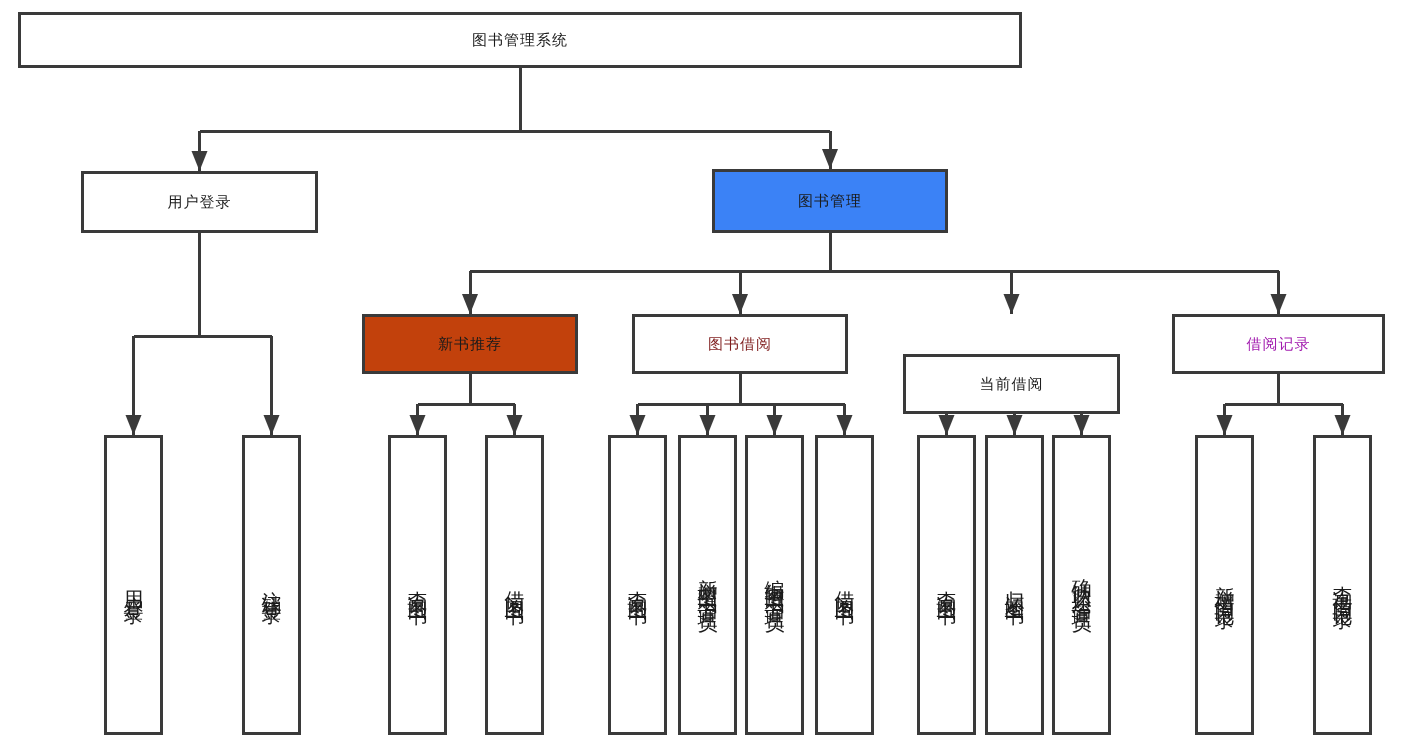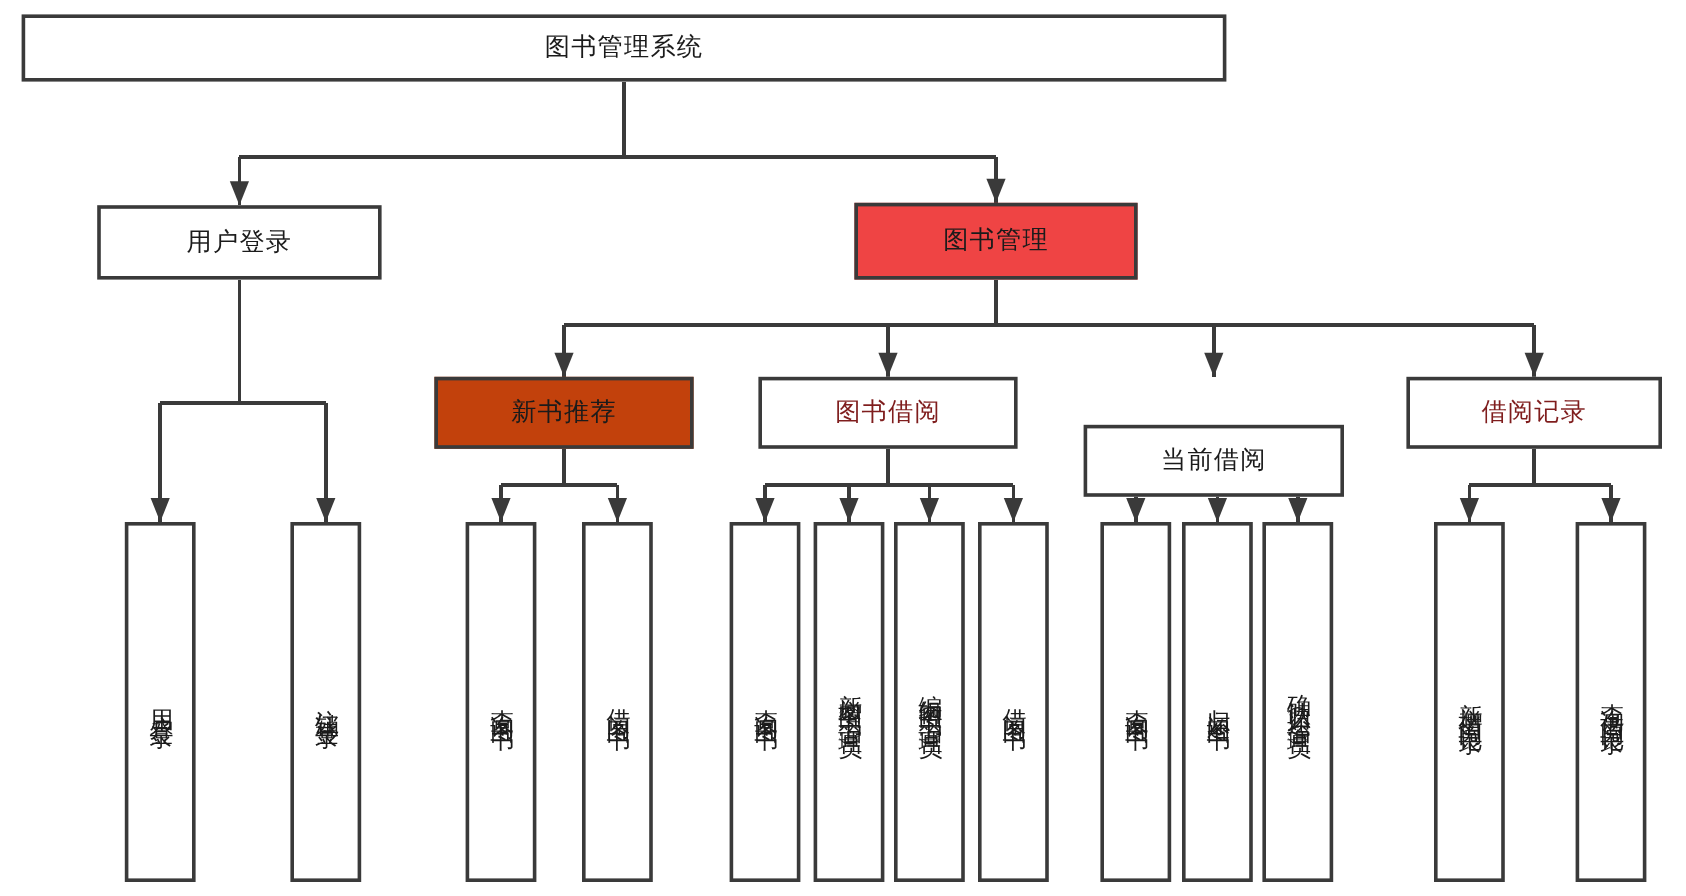--- a/index.html
+++ b/index.html
@@ -29,21 +29,21 @@
     position: absolute;
     box-sizing: border-box;
     background: #ffffff;
     border: 3px solid #3a3a3a;
     display: flex;
     align-items: center;
     justify-content: center;
     color: #1b1b1b;
   }
   .node.h {
-    font-size: 21px;
+    font-size: 15px;
     letter-spacing: 1px;
     line-height: 1.1;
   }
   .node.v {
     writing-mode: vertical-rl;
     text-orientation: upright;
     font-size: 20px;
     letter-spacing: 5px;
     line-height: 1.05;
     padding-top: 4px;
@@ -123,33 +123,33 @@
       <line x1="1342.5" y1="404" x2="1342.5" y2="435" stroke="#3a3a3a" stroke-width="3" shape-rendering="crispEdges"></line>
       <polygon points="1334.5,415 1350.5,415 1342.5,435" fill="#3a3a3a"></polygon>
     </svg>
   <div id="nodes">
       <div class="node h" style="left: 18px; top: 12px; width: 1004px; height: 56px; border-color: rgb(58, 58, 58); background: rgb(255, 255, 255); color: rgb(27, 27, 27);">
         <span class="label">图书管理系统</span>
       </div>
       <div class="node h" style="left: 81px; top: 171px; width: 237px; height: 62px; border-color: rgb(58, 58, 58); background: rgb(255, 255, 255); color: rgb(27, 27, 27);">
         <span class="label">用户登录</span>
       </div>
-      <div class="node h" style="left: 712px; top: 169px; width: 236px; height: 64px; border-color: rgb(58, 58, 58); background: #ef4444; color: rgb(27, 27, 27); font-family: Liberation Serif, serif;">
+      <div class="node h" style="left: 712px; top: 169px; width: 236px; height: 64px; border-color: rgb(58, 58, 58); background: #3b82f6; color: rgb(27, 27, 27); font-family: Liberation Serif, serif;">
         <span class="label">图书管理</span>
       </div>
       <div class="node h" style="left: 362px; top: 314px; width: 216px; height: 60px; border-color: rgb(58, 58, 58); background: #c2410c; color: rgb(27, 27, 27);">
         <span class="label">新书推荐</span>
       </div>
       <div class="node h" style="left: 632px; top: 314px; width: 216px; height: 60px; border-color: rgb(58, 58, 58); background: rgb(255, 255, 255); color: #7f1d1d;">
         <span class="label">图书借阅</span>
       </div>
       <div class="node h" style="left: 903px; top: 314px; width: 217px; height: 60px; border-color: rgb(58, 58, 58); background: rgb(255, 255, 255); color: rgb(27, 27, 27); margin-top: 40px;">
         <span class="label">当前借阅</span>
       </div>
-      <div class="node h" style="left: 1172px; top: 314px; width: 213px; height: 60px; border-color: rgb(58, 58, 58); background: rgb(255, 255, 255); color: #7f1d1d;">
+      <div class="node h" style="left: 1172px; top: 314px; width: 213px; height: 60px; border-color: rgb(58, 58, 58); background: rgb(255, 255, 255); color: #a21caf;">
         <span class="label">借阅记录</span>
       </div>
       <div class="node v" style="left: 104px; top: 435px; width: 59px; height: 300px; border-color: rgb(58, 58, 58); background: rgb(255, 255, 255); color: rgb(27, 27, 27);">
         <span class="label">用户登录</span>
       </div>
       <div class="node v" style="left: 242px; top: 435px; width: 59px; height: 300px; border-color: rgb(58, 58, 58); background: rgb(255, 255, 255); color: rgb(27, 27, 27);">
         <span class="label">注销登录</span>
       </div>
       <div class="node v" style="left: 388px; top: 435px; width: 59px; height: 300px; border-color: rgb(58, 58, 58); background: rgb(255, 255, 255); color: rgb(27, 27, 27);">
         <span class="label">查询图书</span>

